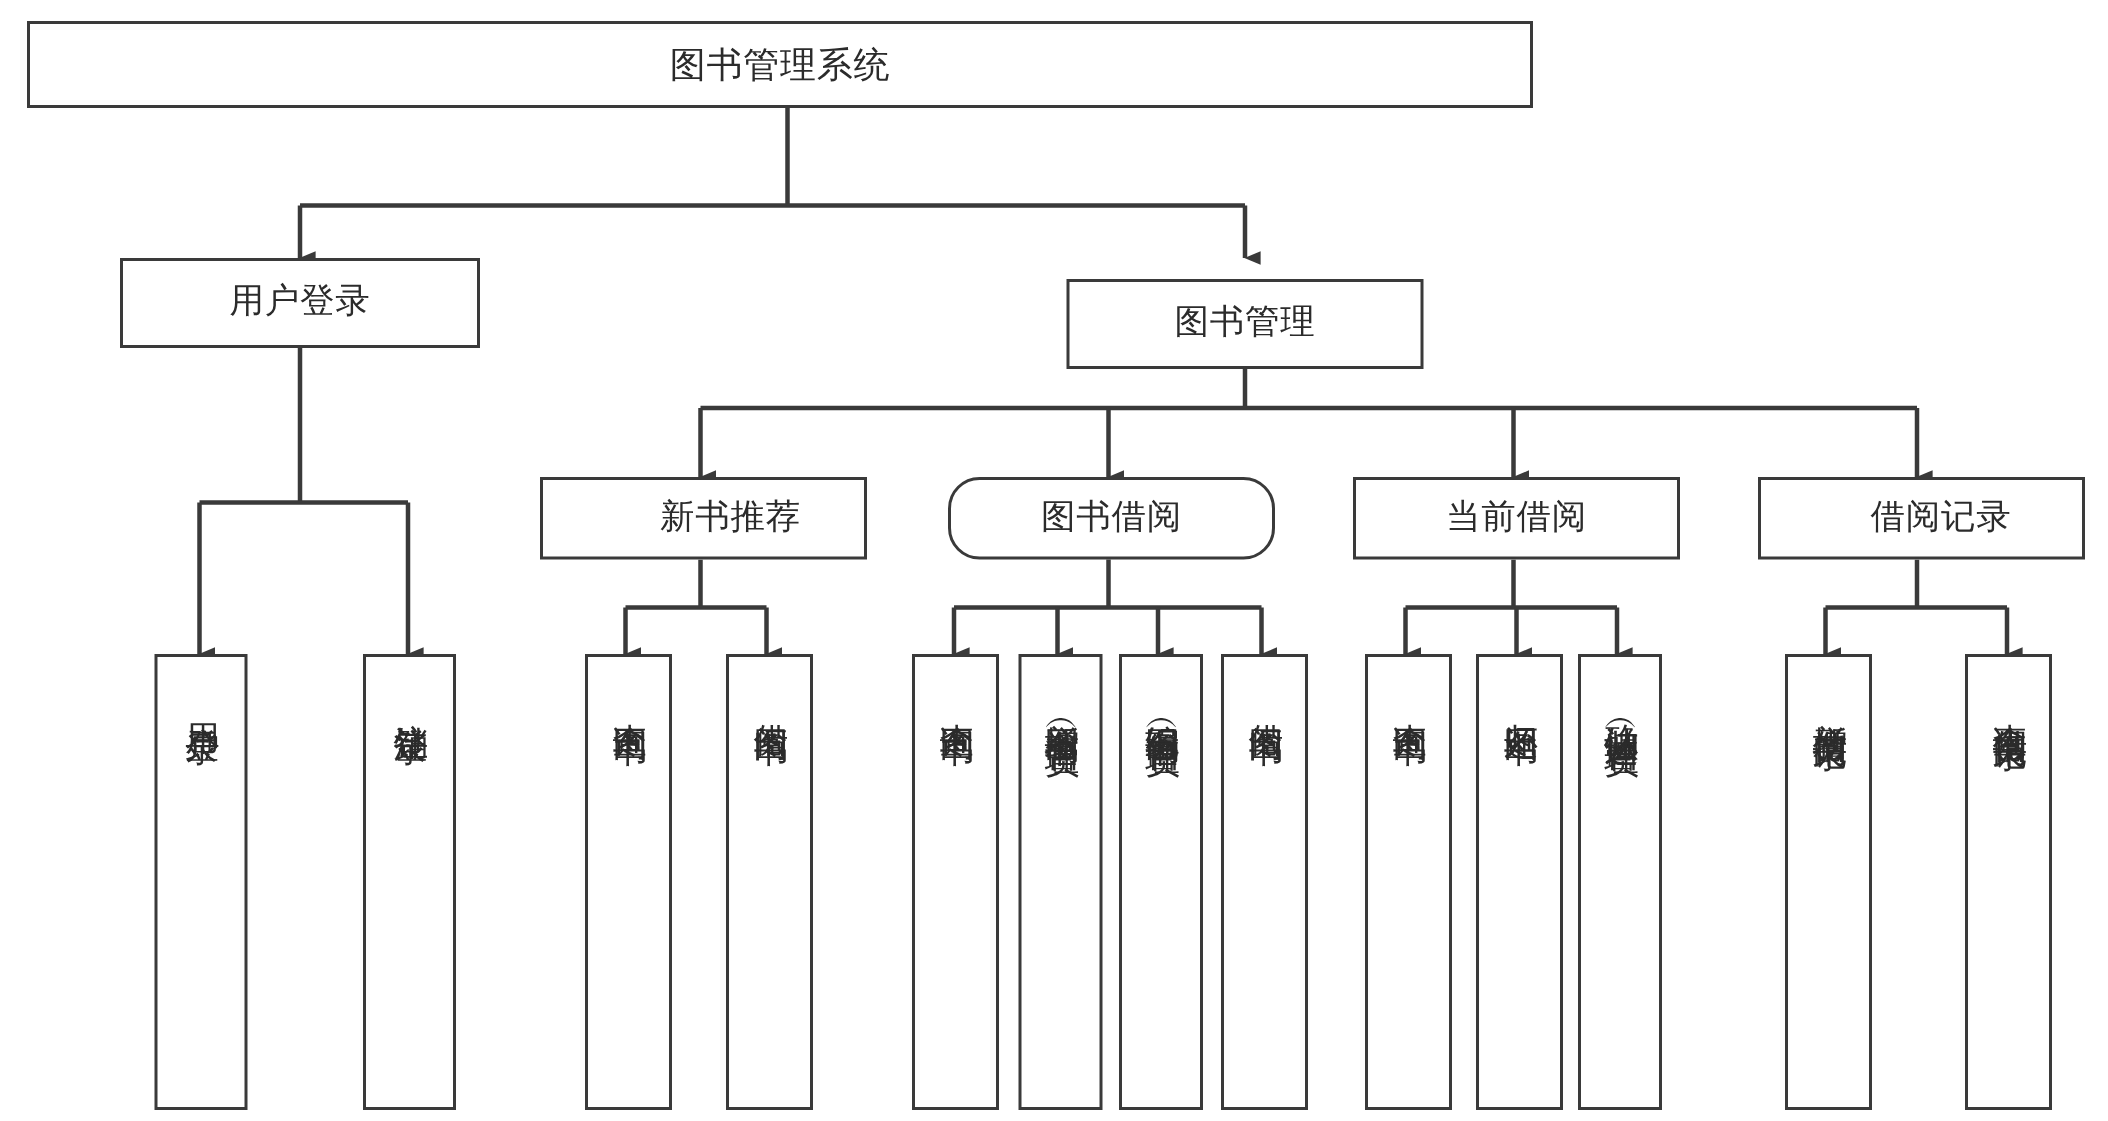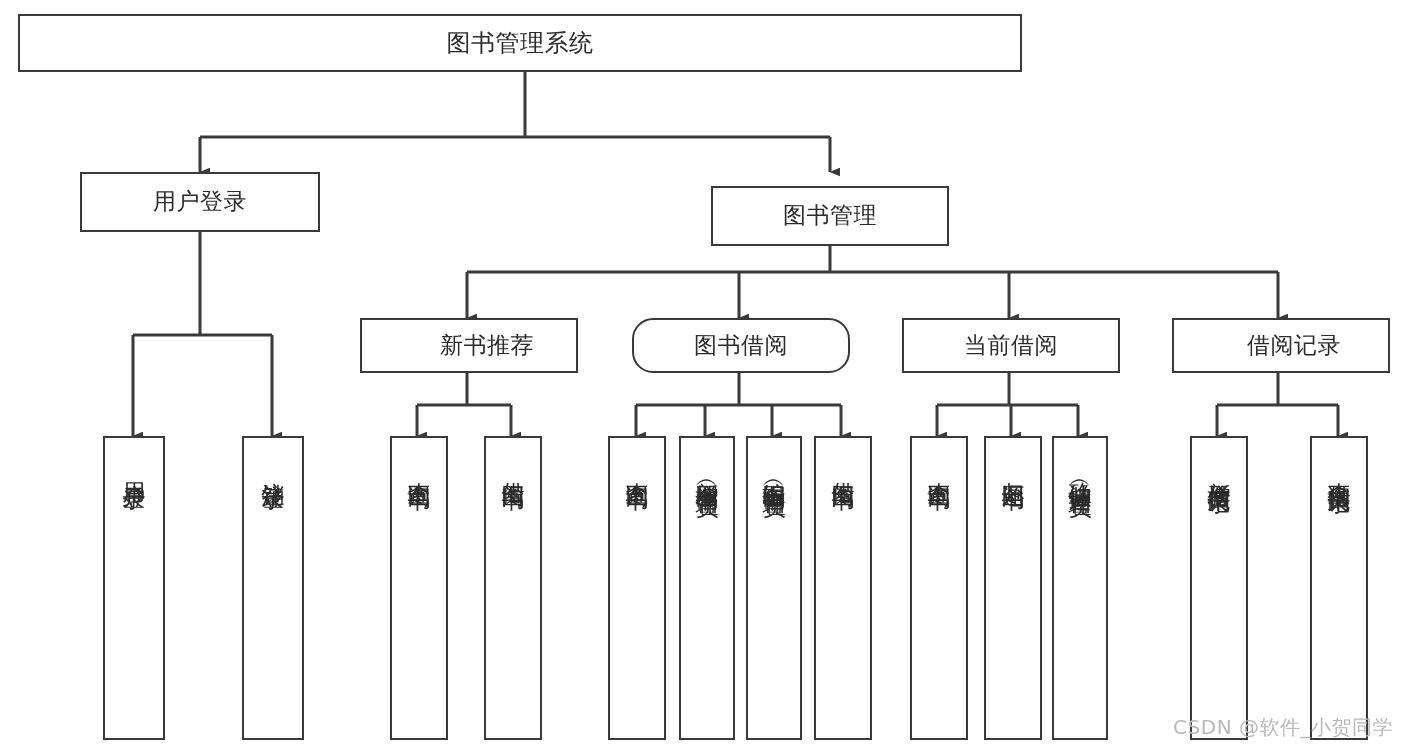--- a/index.html
+++ b/index.html
@@ -172,14 +172,13 @@
         <span class="vtext">确认归还（管理员）</span>
       </div>
       <div class="node node-v" style="left: 1190px; top: 436px; width: 58px; height: 304px;">
         <span class="vtext">新增借阅记录</span>
       </div>
       <div class="node node-v" style="left: 1310px; top: 436px; width: 58px; height: 304px;">
         <span class="vtext">查询借阅记录</span>
       </div>
     </div>
 
-  <div class="watermark">CSDN @软件_小贺同学</div>
 </div>
 
 </body></html>

